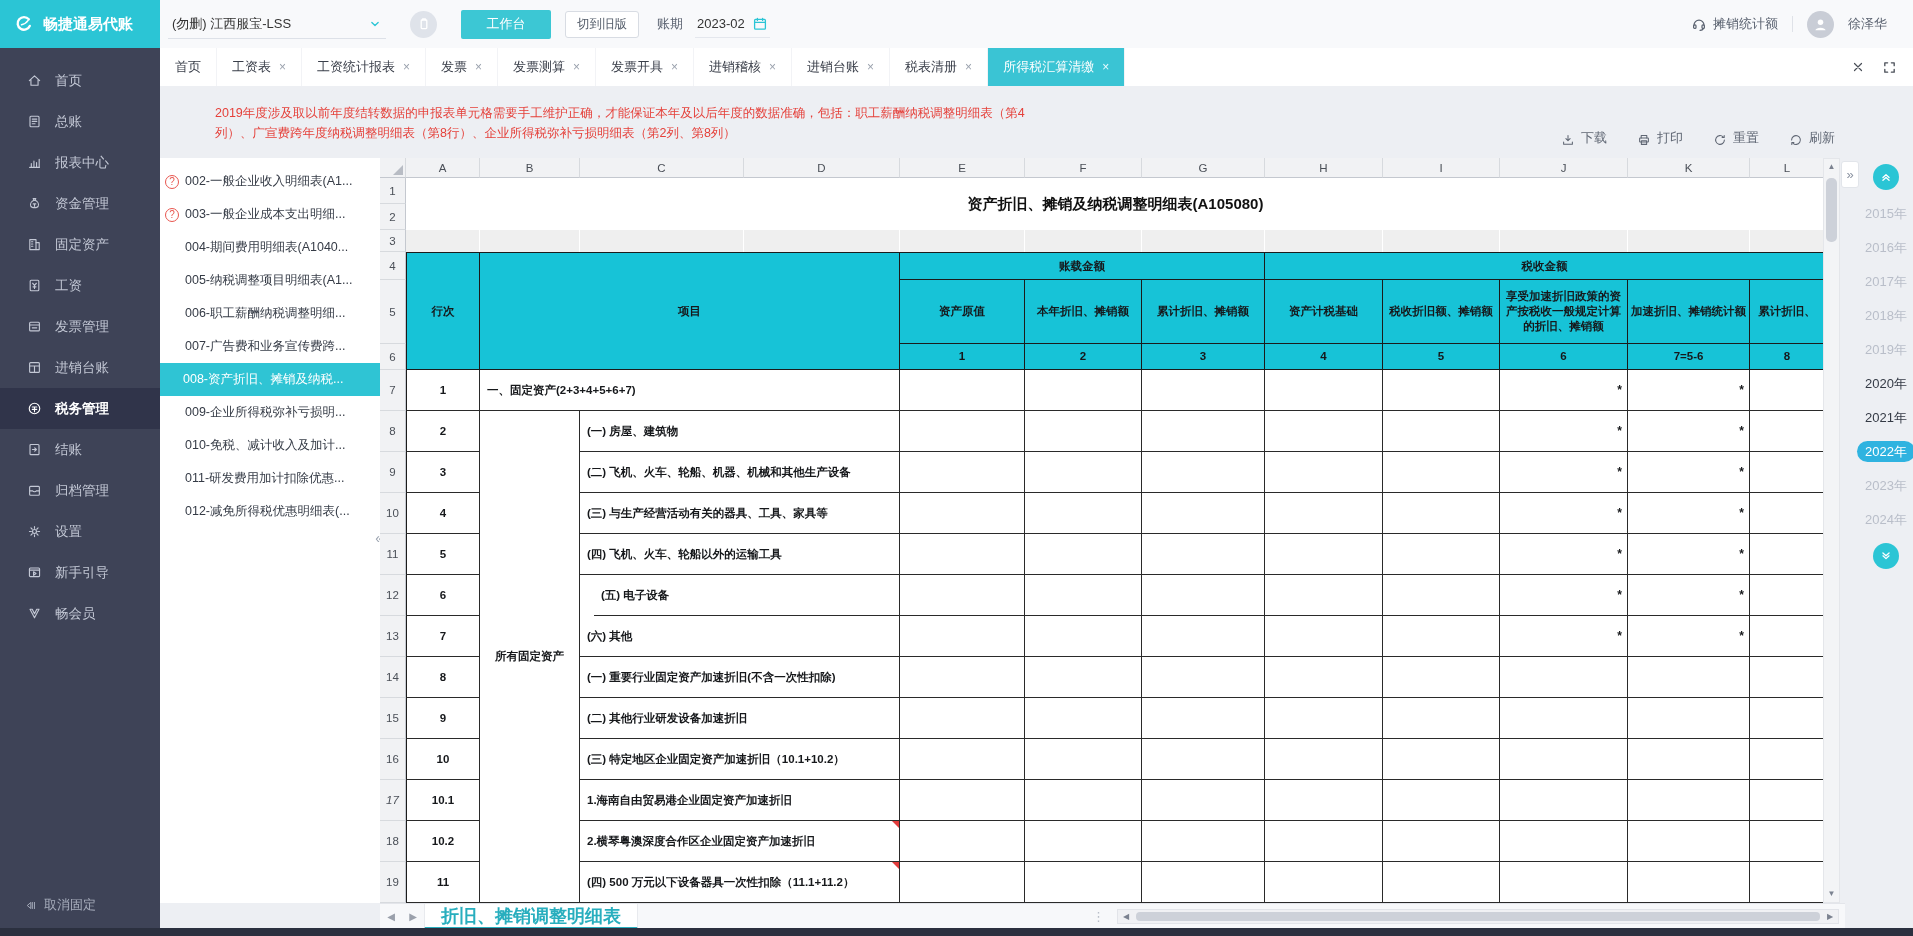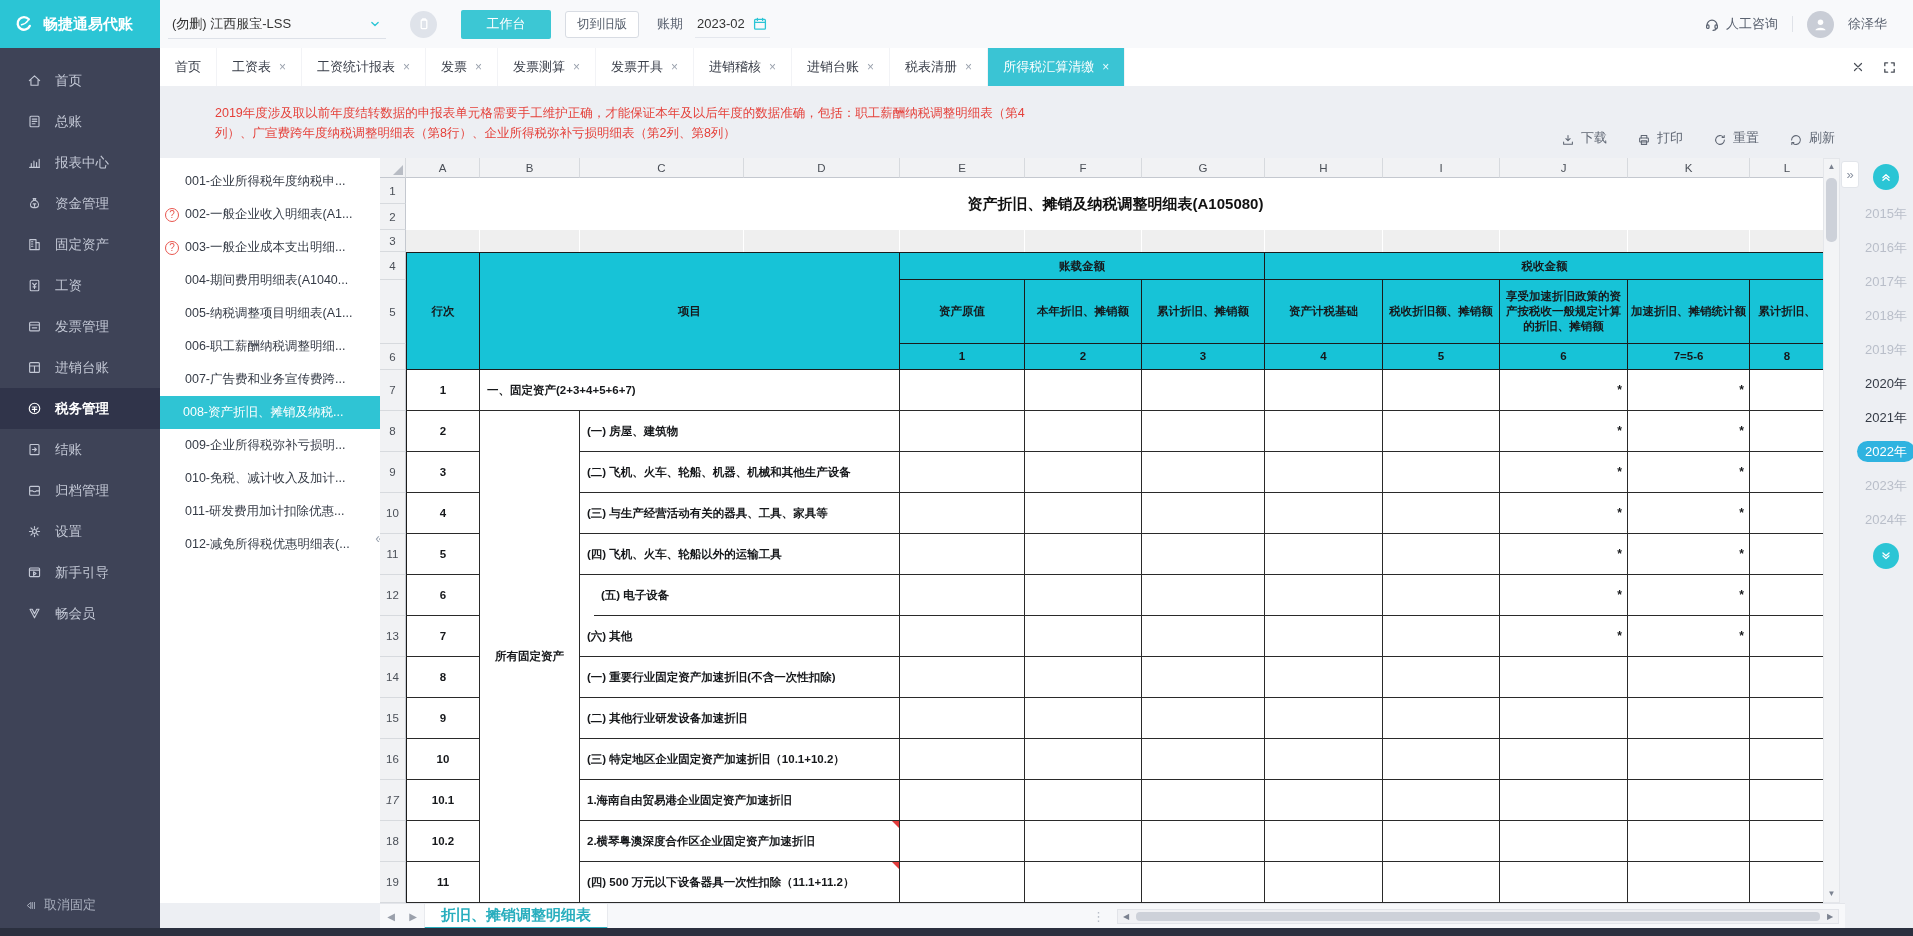--- a/index.html
+++ b/index.html
@@ -82,21 +82,21 @@
   .year-rail { position:absolute; left:1859px; top:158px; width:54px; height:745px; display:flex; flex-direction:column; align-items:center; }
   .year-circle { width:26px; height:26px; border-radius:50%; background:#2bc5d5; color:#fff; display:flex; align-items:center; justify-content:center; margin-top:6px; cursor:pointer; flex:none; }
   .year-circle.bottom { margin-top:13px; }
   .year-item { margin-top:13px; height:21px; line-height:21px; font-size:13px; color:#343a45; cursor:pointer; padding:0 8px; border-radius:11px; white-space:nowrap; }
   .year-item.dim { color:#b9bec9; }
   .year-item.active { background:#2fb3e0; color:#fff; }
 
   
   .sheetbar { position:absolute; left:380px; top:903px; width:1465px; height:26px; background:#f7f8fa; border-top:1px solid #e3e5ea; display:flex; align-items:center; }
   .sb-arrow { width:22px; text-align:center; color:#9aa0ab; font-size:10px; cursor:pointer; }
-  .sb-tab { height:100%; display:flex; align-items:center; padding:0 16px; background:#fff; color:#28aebe; font-size:15px; font-weight:bold; border-bottom:2px solid #28aebe; border-left:1px solid #e8eaee; border-right:1px solid #e8eaee; cursor:pointer; white-space:nowrap; }
+  .sb-tab { height:100%; display:flex; align-items:center; padding:0 16px; background:#fff; color:#28aebe; font-size:18px; font-weight:bold; border-bottom:2px solid #28aebe; border-left:1px solid #e8eaee; border-right:1px solid #e8eaee; cursor:pointer; white-space:nowrap; }
   .sb-dots { margin-left:auto; color:#b9bec8; font-size:13px; cursor:pointer; }
   .hscroll { width:722px; height:15px; margin:0 6px 0 12px; background:#f0f1f4; border:1px solid #e2e4e9; display:flex; align-items:center; }
   .hs-arrow { width:16px; text-align:center; color:#7b8290; font-size:8px; cursor:pointer; }
   .hs-thumb { height:9px; background:#cdd1d9; border-radius:4px; flex:1; margin:0 2px; cursor:pointer; }
 
   .bottom-strip { position:absolute; left:0; top:928px; width:1913px; height:8px; background:#2b303f; }
 </style>
 </head>
 <body>
 
@@ -141,21 +141,21 @@
     <div class="topbar-right">
       <span class="support">
         <span id="headset-slot">
             <svg width="16" height="16" viewBox="0 0 16 16" fill="none" stroke="currentColor" stroke-width="1.2" stroke-linecap="round" stroke-linejoin="round">
               <path d="M3 9.2a5 5 0 0 1 10 0"></path>
               <rect x="2.6" y="8.8" width="2.4" height="3.6" rx="1"></rect>
               <rect x="11" y="8.8" width="2.4" height="3.6" rx="1"></rect>
               <path d="M12.2 12.6c0 1.2-1.8 1.7-3.2 1.7"></path>
             </svg>
           </span>
-        <span>人工咨询</span>
+        <span>摊销统计额</span>
       </span>
       <span class="tb-divider"></span>
       <span class="avatar" id="avatar-slot">
           <svg width="17" height="17" viewBox="0 0 16 16" fill="none" stroke="currentColor" stroke-width="1.2" stroke-linecap="round" stroke-linejoin="round">
             <circle cx="8" cy="5.8" r="2.6" fill="#fff" stroke="none"></circle>
             <path d="M3.2 13.4c.4-3.2 9.2-3.2 9.6 0z" fill="#fff" stroke="none"></path>
           </svg>
         </span>
       <span class="username">徐泽华</span>
     </div>
@@ -399,21 +399,20 @@
               <path d="M3.2 13.2v-2.4h2.4"></path>
             </svg>
           </span>
           <span>刷新</span>
         </div>
       </div>
   </div>
 
   <div class="report-panel">
     <div id="report-items">
-        <div class="report-item"><span>001-企业所得税年度纳税申...</span></div>
         <div class="report-item"><span class="flag">?</span><span>002-一般企业收入明细表(A1...</span></div>
         <div class="report-item"><span class="flag">?</span><span>003-一般企业成本支出明细...</span></div>
         <div class="report-item"><span>004-期间费用明细表(A1040...</span></div>
         <div class="report-item"><span>005-纳税调整项目明细表(A1...</span></div>
         <div class="report-item"><span>006-职工薪酬纳税调整明细...</span></div>
         <div class="report-item"><span>007-广告费和业务宣传费跨...</span></div>
         <div class="report-item active"><span>008-资产折旧、摊销及纳税...</span></div>
         <div class="report-item"><span>009-企业所得税弥补亏损明...</span></div>
         <div class="report-item"><span>010-免税、减计收入及加计...</span></div>
         <div class="report-item"><span>011-研发费用加计扣除优惠...</span></div>

